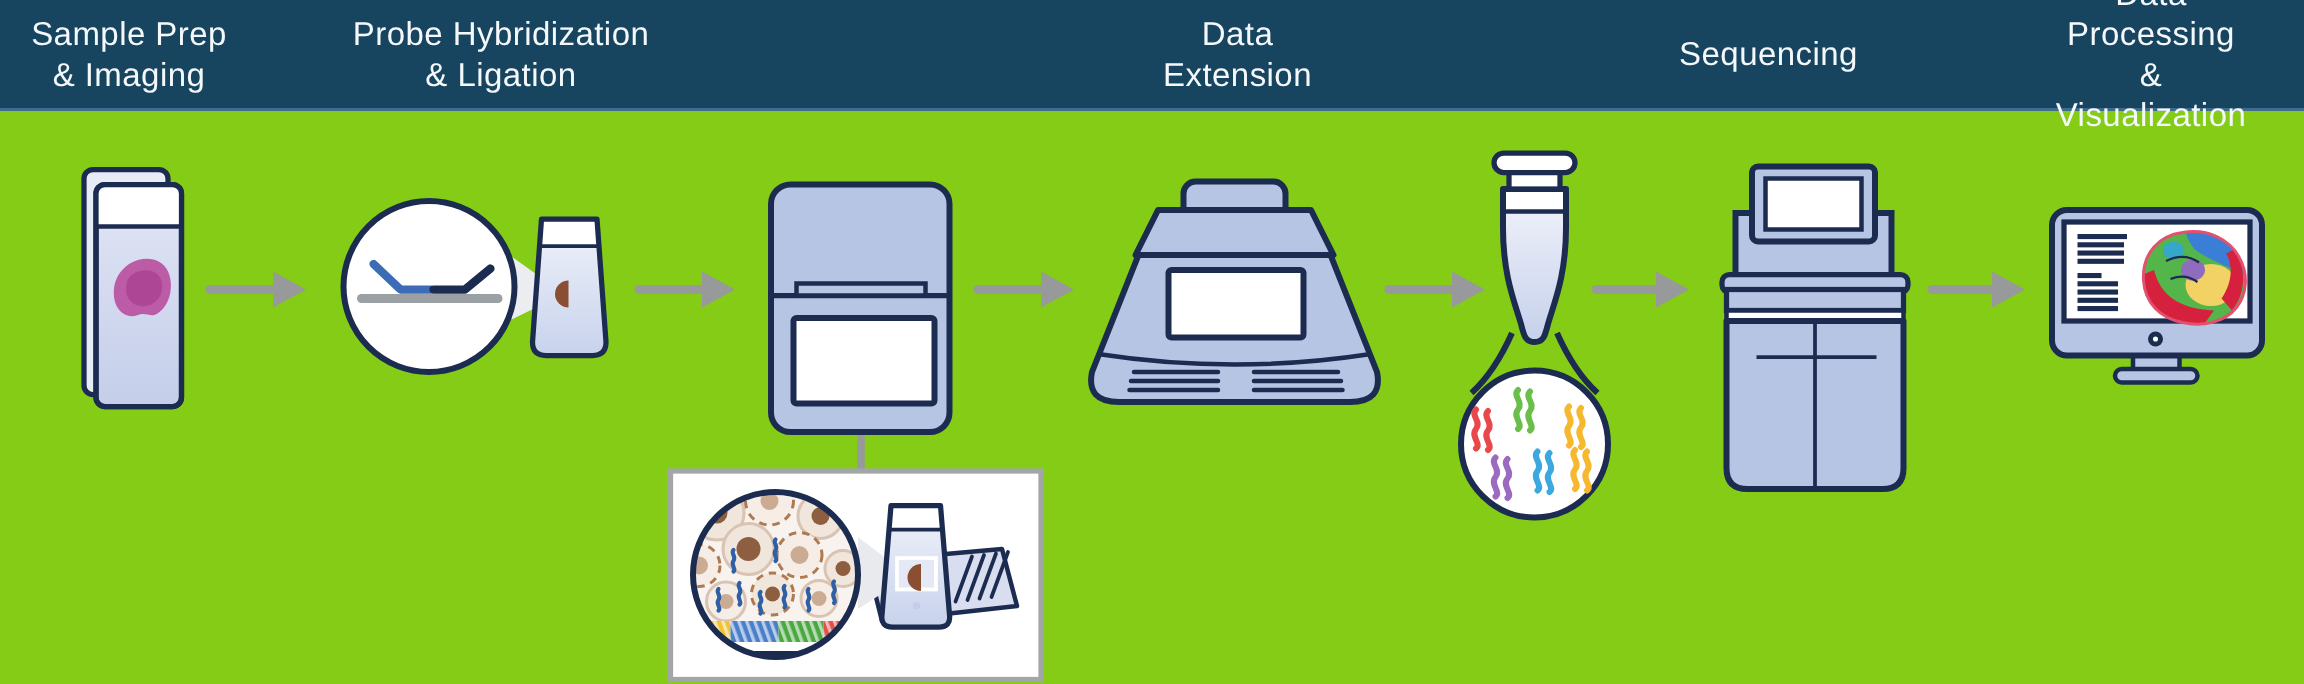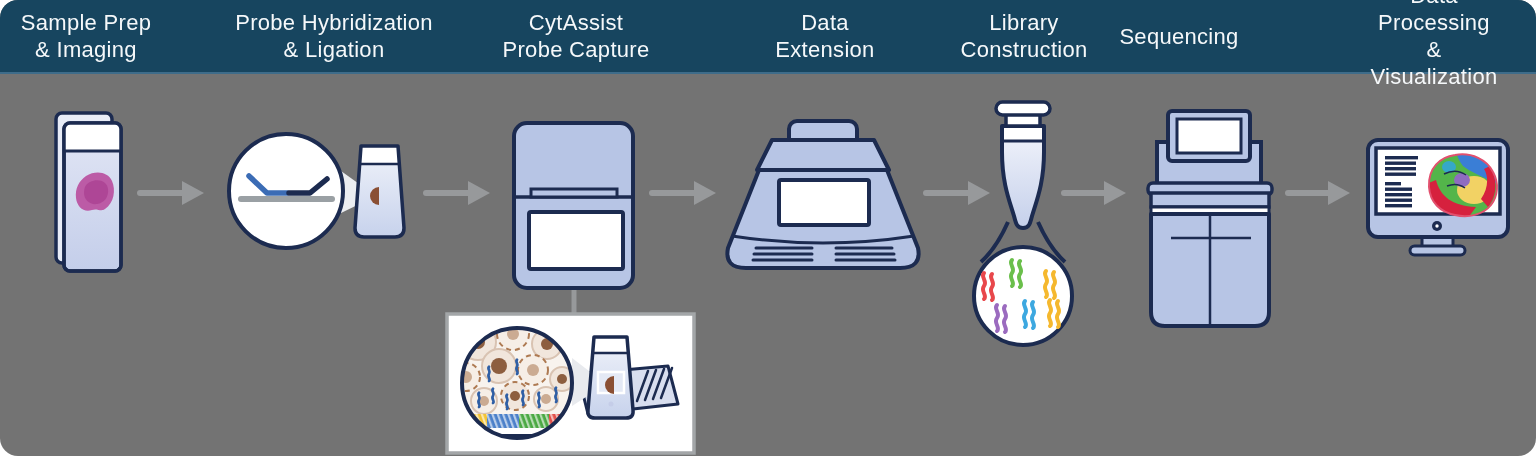--- a/index.html
+++ b/index.html
@@ -1,22 +1,21 @@
 <!DOCTYPE html>
 <html><head>
 <meta charset="utf-8">
 <style>
   html,body{margin:0;padding:0;background:#ffffff;}
   .canvas{
     position:relative;
     width:1536px;height:456px;
     overflow:hidden;
     font-family:"Liberation Sans","DejaVu Sans",sans-serif;
-    background:#737373;
-    border-radius:18px;
+    background:#84cc16;
   }
   .header-bar{
     position:absolute;left:0;top:0;width:1536px;height:72px;
     background:#17455F;
     border-bottom:2px solid #3E6C8A;
     z-index:2;
   }
   .step-label{
     position:absolute;top:50%;transform:translate(-50%,-50%);
     color:#F5F8FA;
@@ -28,26 +27,22 @@
 </head>
 <body>
 
 <div class="canvas">
 
   <div class="header-bar">
     <div class="step-label" style="left:86px">Sample Prep
 &amp; Imaging</div>
     <div class="step-label" style="left:334px">Probe Hybridization
 &amp; Ligation</div>
-    <div class="step-label" style="left:576px">CytAssist
-Probe Capture</div>
     <div class="step-label" style="left:825px">Data
 Extension</div>
-    <div class="step-label" style="left:1024px">Library
-Construction</div>
     <div class="step-label" style="left:1179px">Sequencing</div>
     <div class="step-label" style="left:1434px">Data Processing
 &amp; Visualization</div>
   </div>
 
   <svg class="art" width="1536" height="456" viewBox="0 0 1536 456">
     <defs>
       <linearGradient id="slideGrad" x1="0" y1="0" x2="0" y2="1">
         <stop offset="0" stop-color="#E2E6F5"></stop>
           <stop offset="1" stop-color="#C4CEEA"></stop>

